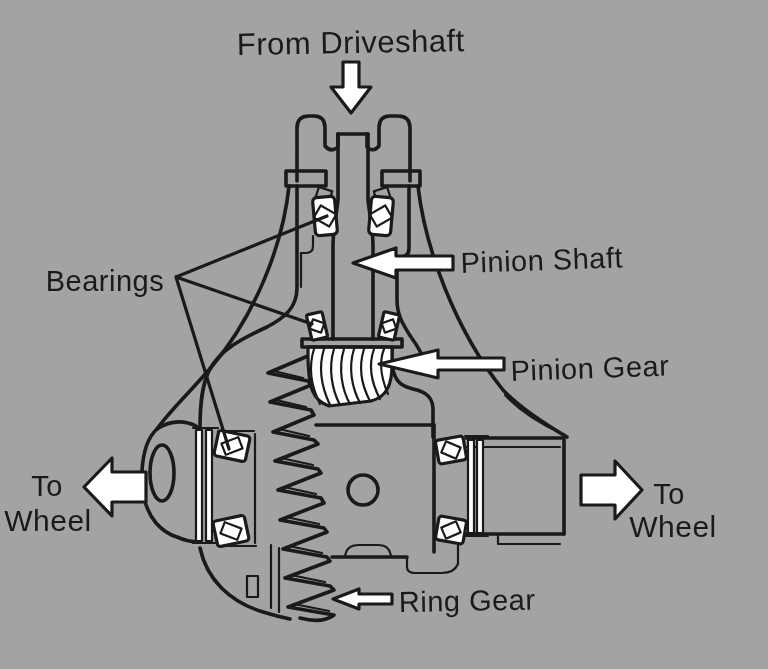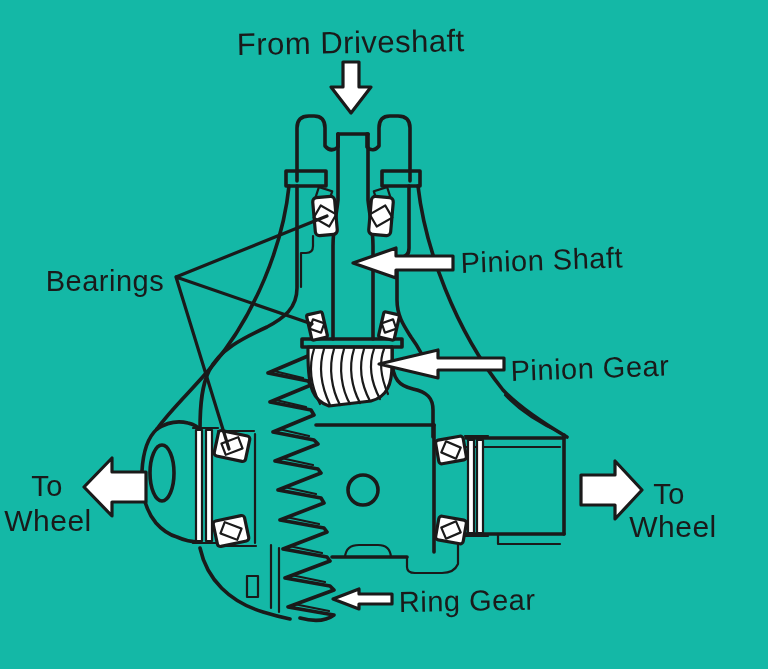--- a/index.html
+++ b/index.html
@@ -1,17 +1,17 @@
 <!DOCTYPE html>
 <html><head>
 <meta charset="utf-8">
 <title>Diagram</title>
 <style>
   html,body{margin:0;padding:0;background:#ffffff;}
-  .stage{position:relative;width:768px;height:669px;background:#14b8a6;overflow:hidden;}
+  .stage{position:relative;width:768px;height:669px;background:#a3a3a3;overflow:hidden;}
   svg{position:absolute;left:0;top:0;}
   .m{fill:none;stroke:#1a1a1a;stroke-width:3.6;stroke-linecap:round;stroke-linejoin:round;}
   .t{fill:none;stroke:#1a1a1a;stroke-width:2.2;stroke-linecap:round;stroke-linejoin:round;}
   .w{fill:#ffffff;stroke:#1a1a1a;stroke-width:3.2;stroke-linejoin:round;}
   .w2{fill:#ffffff;stroke:#1a1a1a;stroke-width:2.2;stroke-linejoin:round;}
   .pl{fill:none;stroke:#1a1a1a;stroke-width:3.2;stroke-linecap:round;}
   .arrow{fill:#ffffff;stroke:#1a1a1a;stroke-width:3.2;stroke-linejoin:round;}
   .lbl{font-family:"Liberation Sans","DejaVu Sans",sans-serif;fill:#1a1a1a;letter-spacing:0.5px;}
 </style>
 </head>

